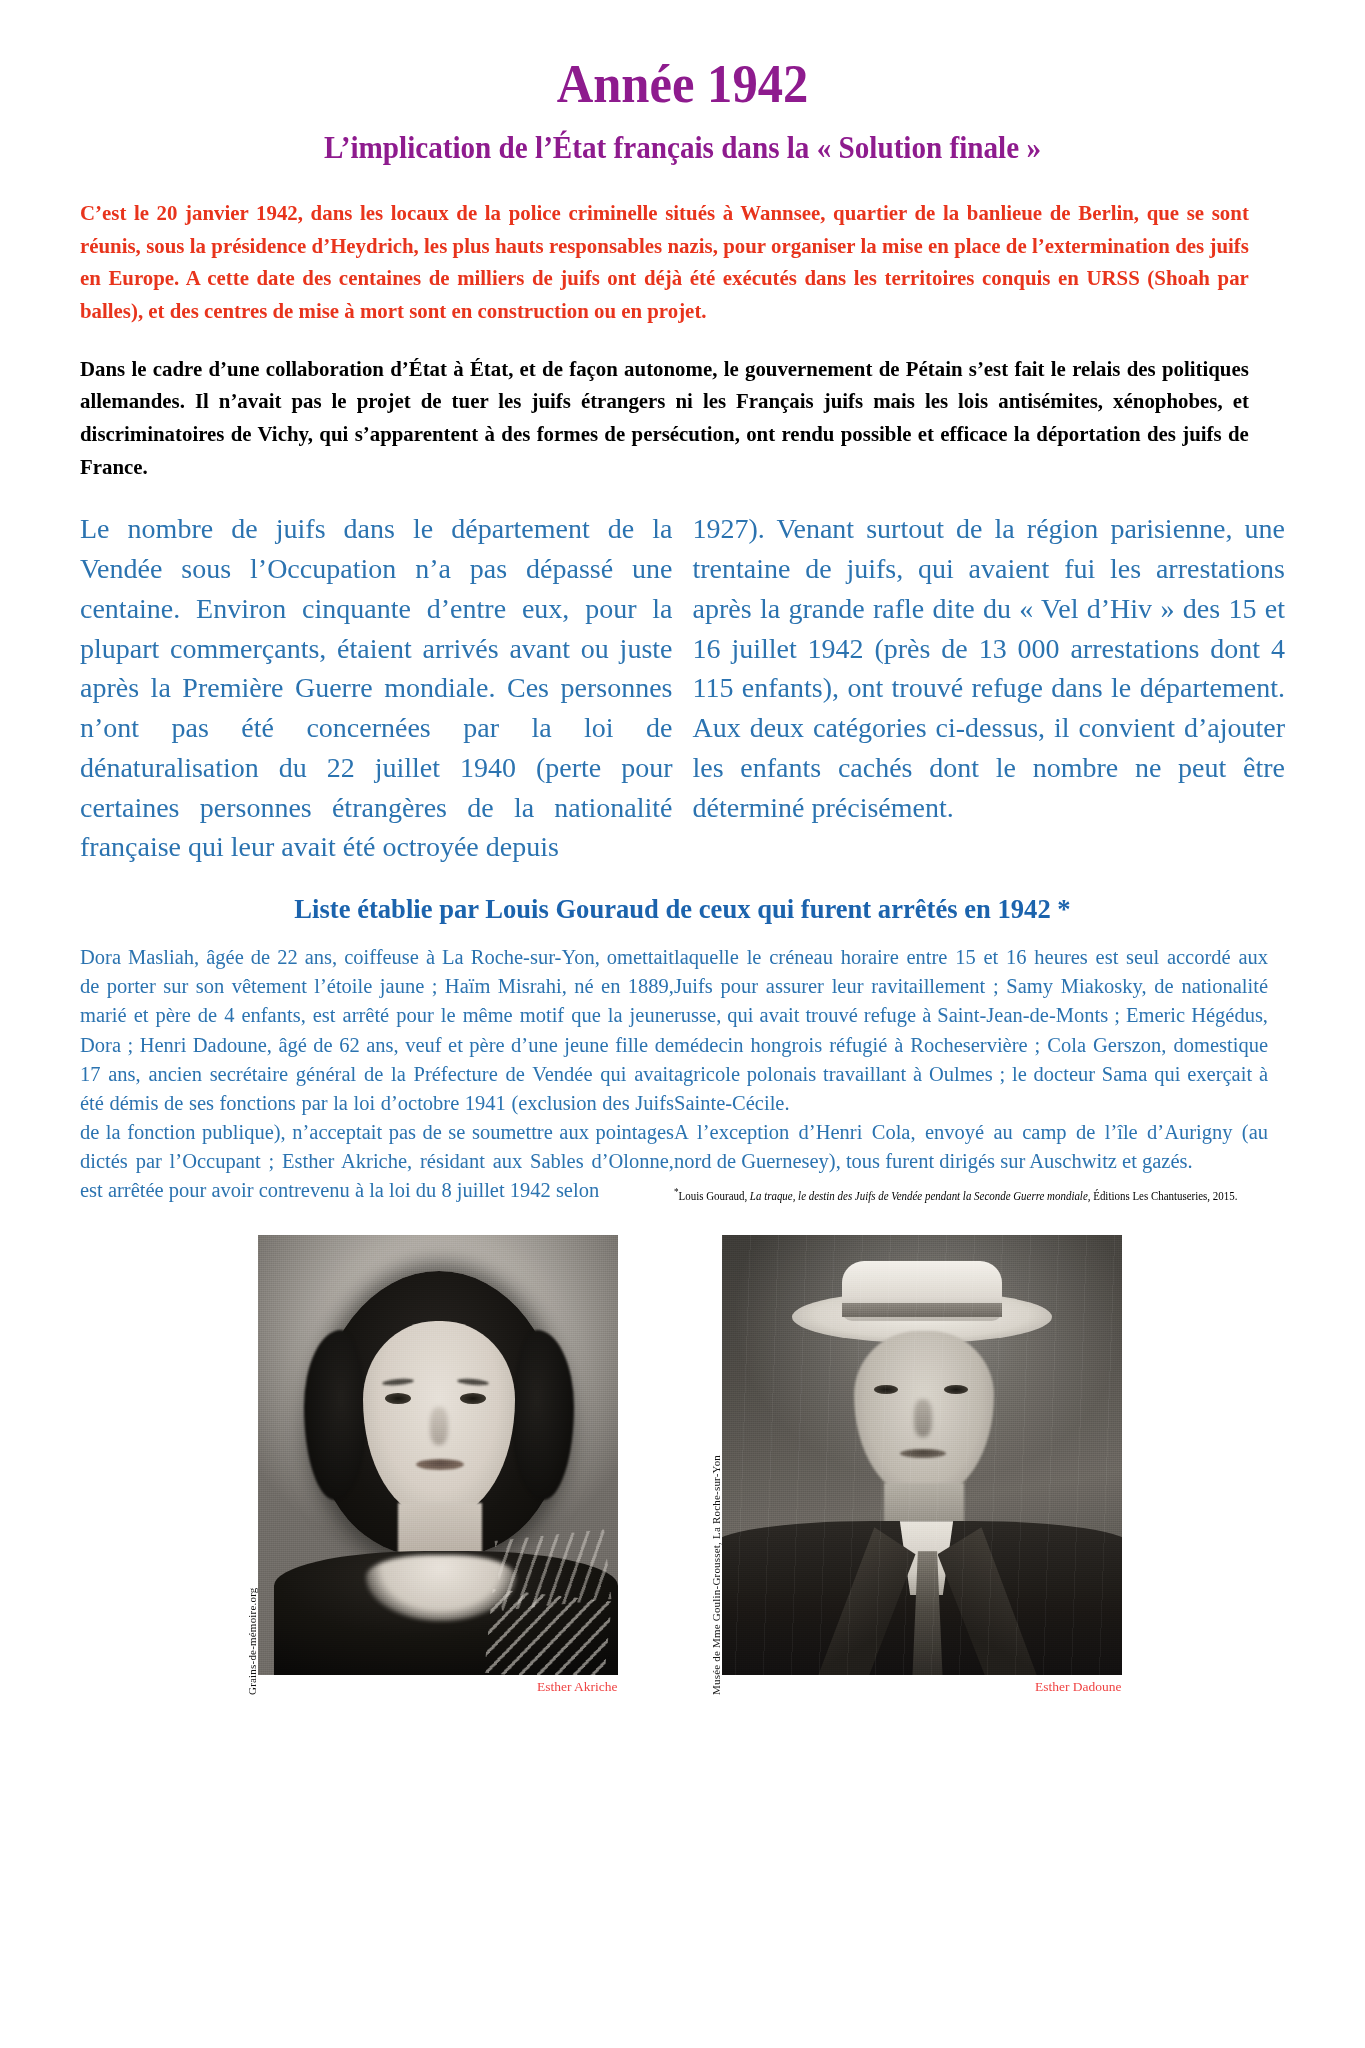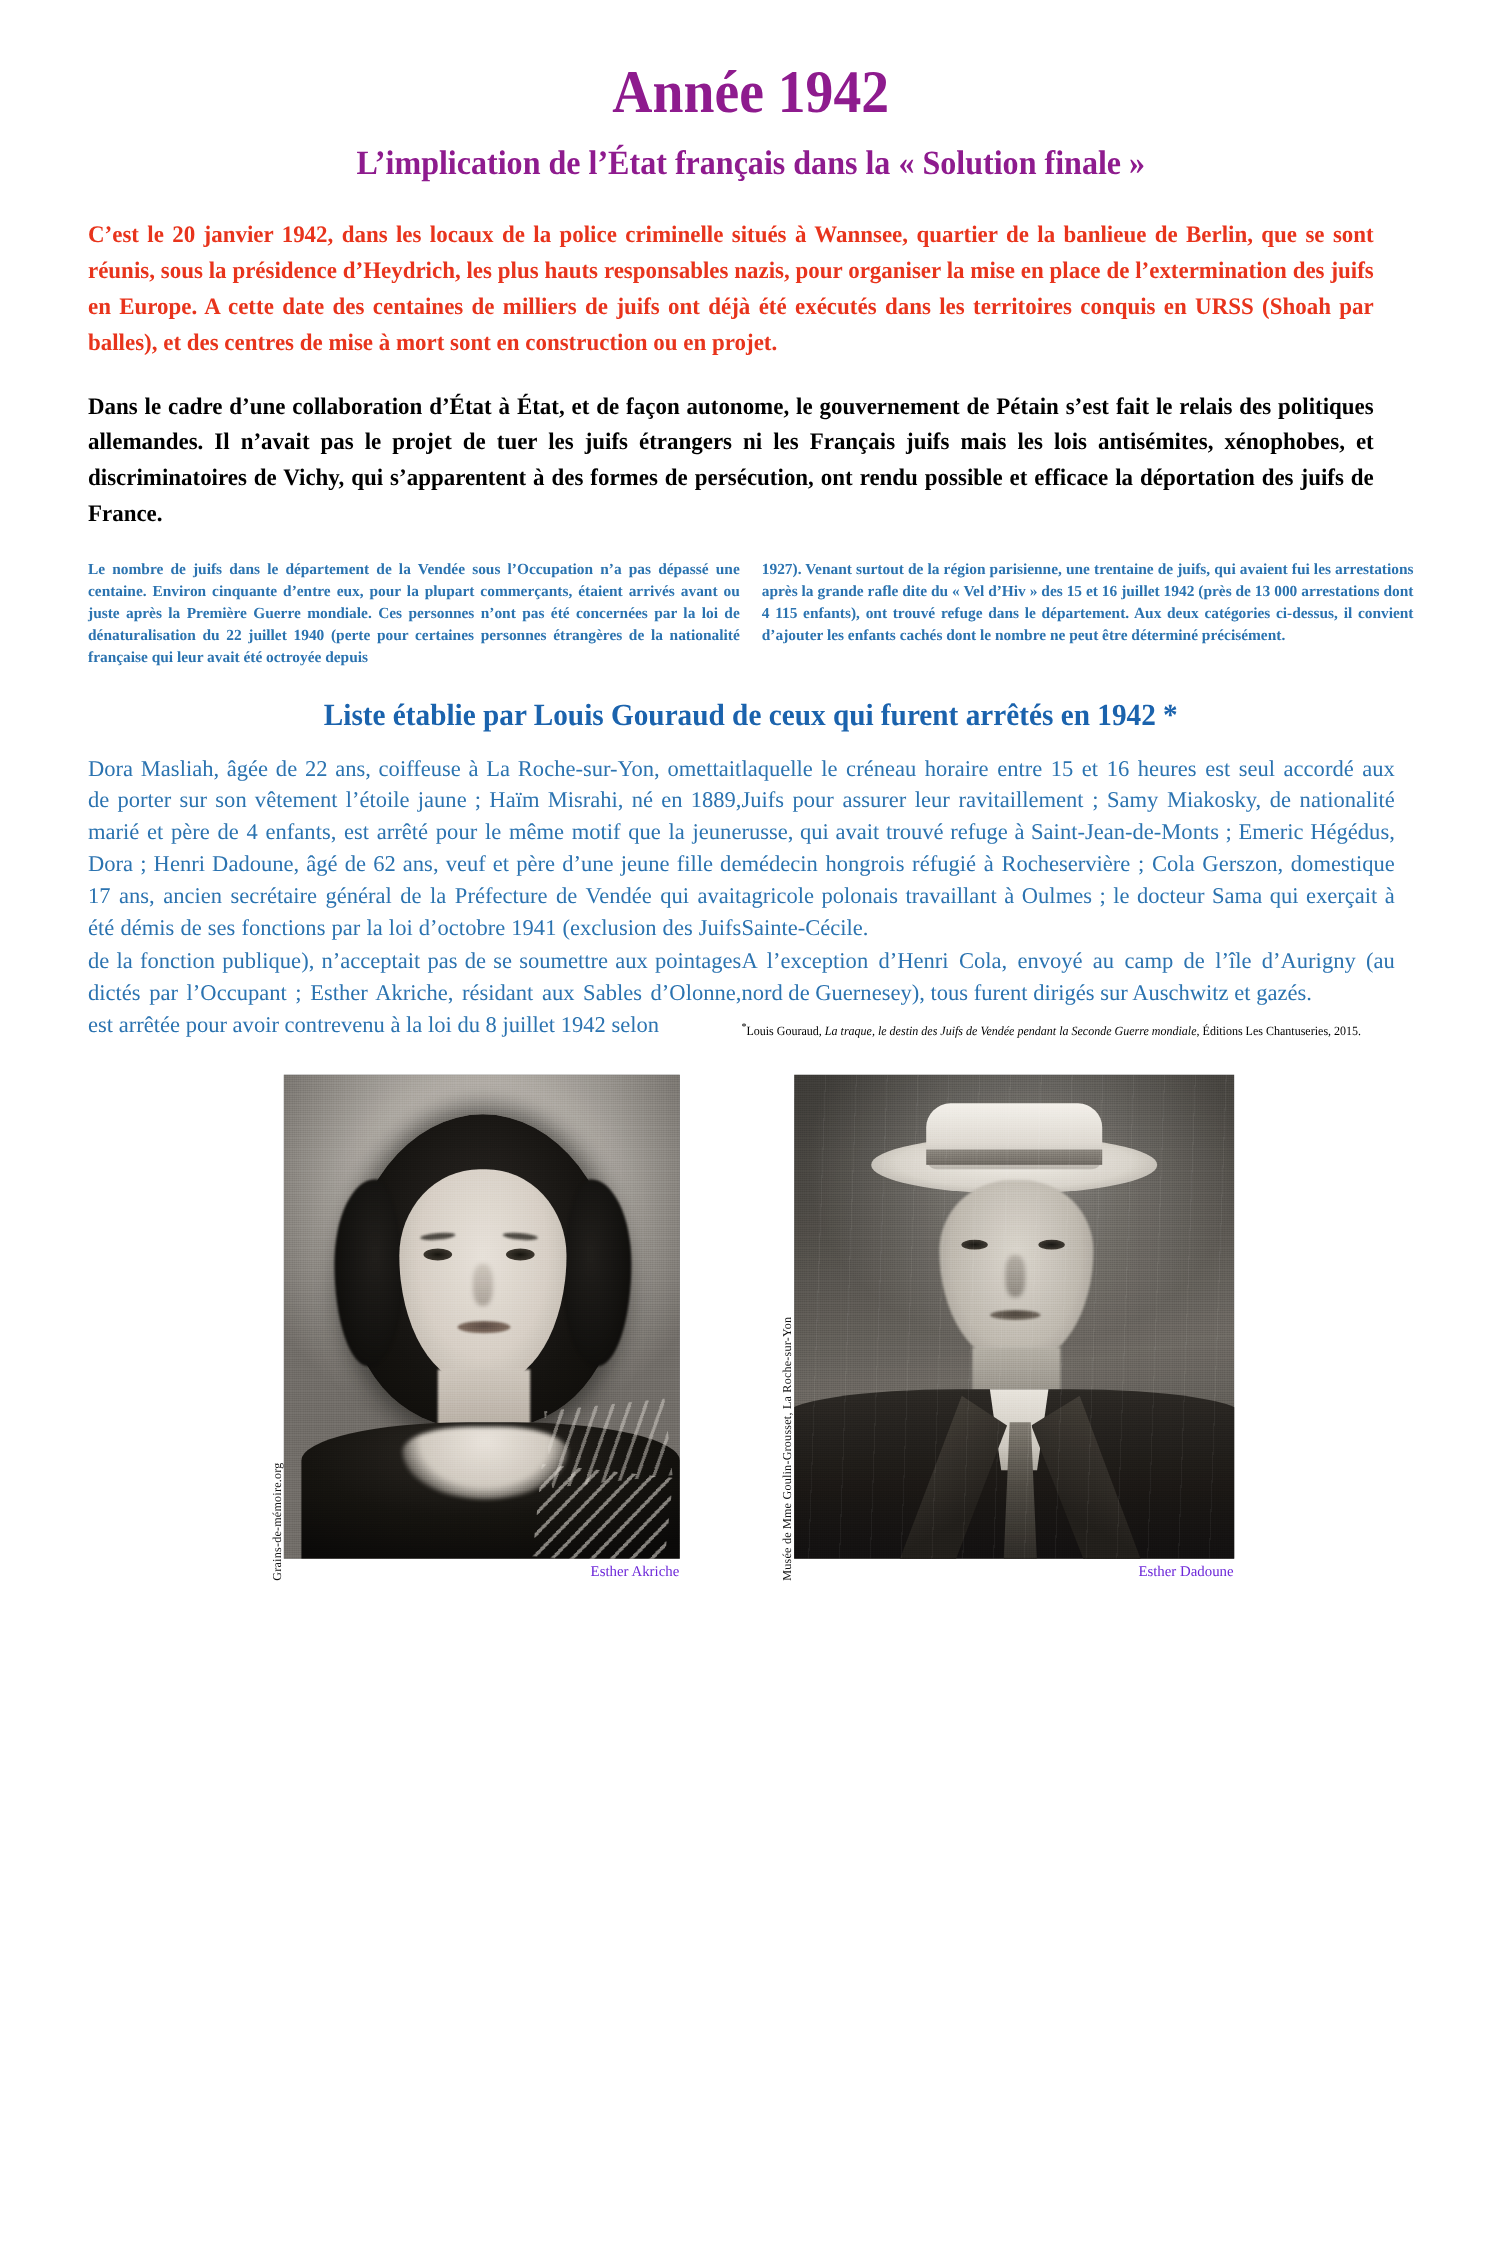--- a/index.html
+++ b/index.html
@@ -67,23 +67,22 @@
     transform-origin: left center;
     width: 1205px;
   }
 
   
   .blue-cols {
     display: flex;
     gap: 20px;
     margin: 26px 80px 0 80px;
     color: #2b73b0;
-    font-size: 14px;
+    font-size: 28px;
     line-height: 1.42;
-    font-weight: bold;
   }
   .blue-cols .col {
     width: 594px;
     text-align: justify;
     text-justify: inter-word;
     hyphens: none;
   }
   .blue-cols .col p { margin: 0; }
 
   
@@ -155,21 +154,21 @@
   .photo {
     width: 360px;
     height: 440px;
     position: relative;
     overflow: hidden;
     background: #6e6e6e;
   }
   .photo.right { width: 400px; height: 440px; }
   .caption {
     font-size: 13.5px;
-    color: #6d28d9;
+    color: #ef4444;
     text-align: right;
     margin-top: 4px;
     font-family: "Liberation Serif", "DejaVu Serif", serif;
   }
 
   
   .p1-bg {
     position: absolute; inset: 0;
     background:
       radial-gradient(ellipse 62% 50% at 50% 24%, #cfcac4 0%, #b4afa8 42%, #8f8b85 72%, #6f6b66 100%);

